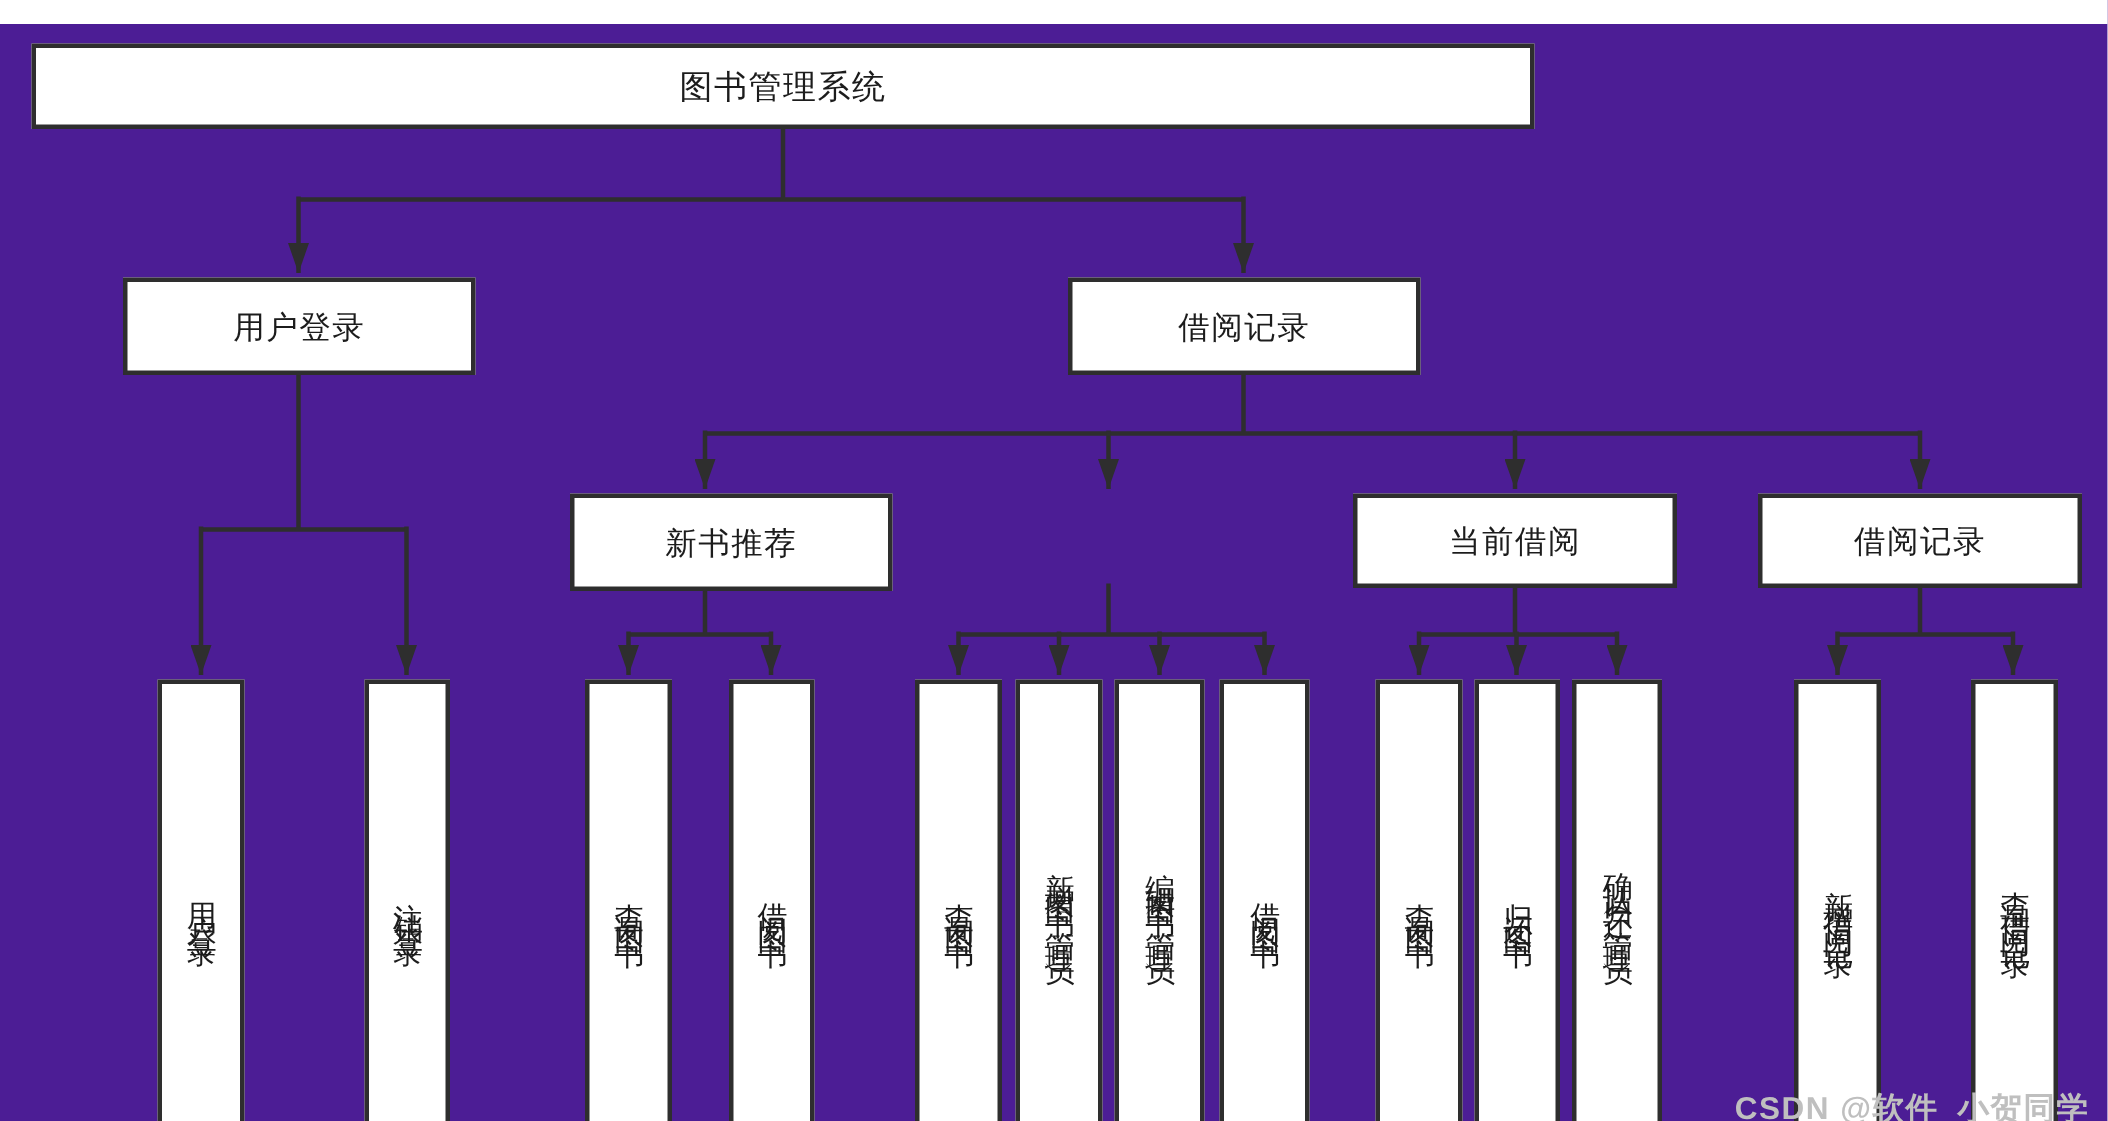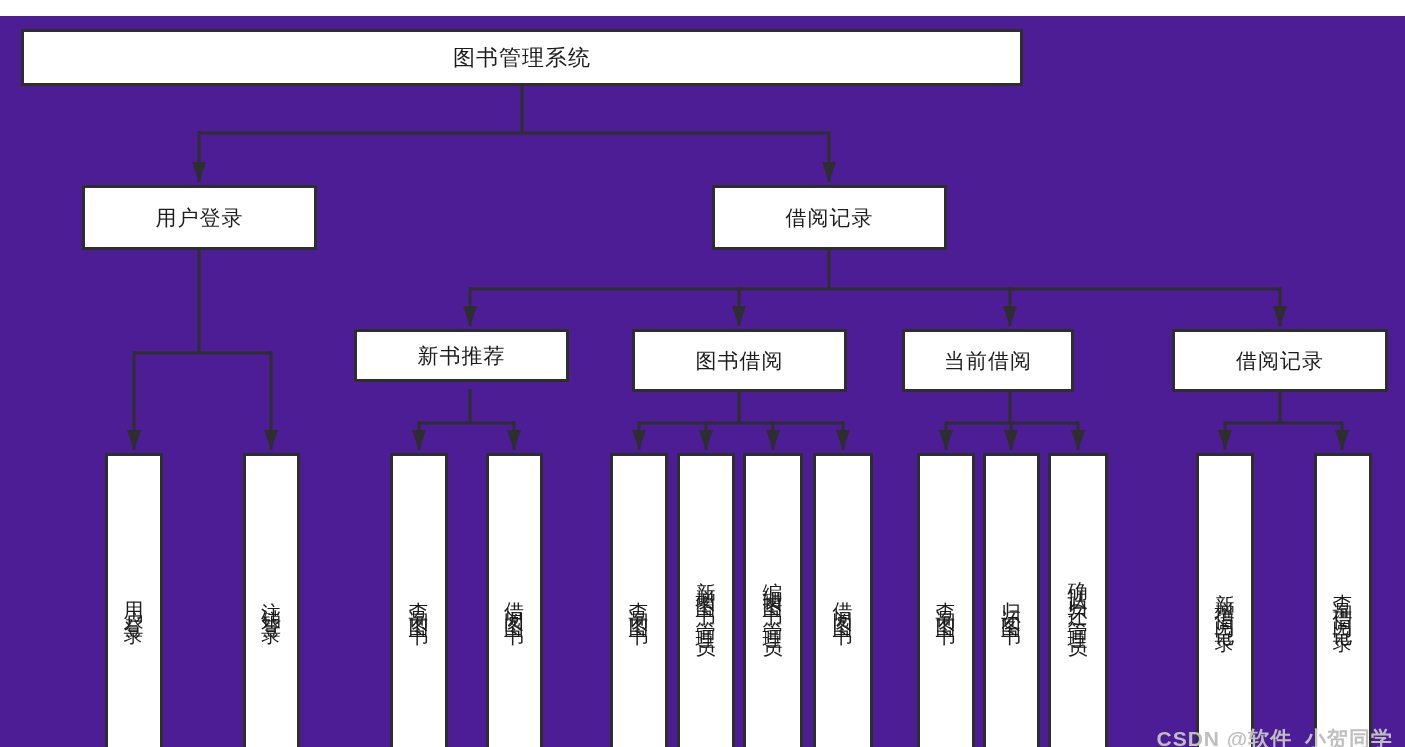--- a/index.html
+++ b/index.html
@@ -106,27 +106,24 @@
     <span>图书管理系统</span>
   </div>
 
   <div class="node h-node" style="left:82px;top:169px;width:235px;height:65px;">
     <span>用户登录</span>
   </div>
   <div class="node h-node" style="left:712px;top:169px;width:235px;height:65px;">
     <span>借阅记录</span>
   </div>
 
-  <div class="node h-node" style="left:354px;top:313px;width:215px;height:53px;">
+  <div class="node h-node" style="left:380px;top:313px;width:215px;height:65px;">
     <span>新书推荐</span>
   </div>
-  <div class="node h-node" style="left:632px;top:313px;width:215px;height:63px;">
-    <span>图书借阅</span>
-  </div>
-  <div class="node h-node" style="left:902px;top:313px;width:172px;height:63px;">
+  <div class="node h-node" style="left:902px;top:313px;width:216px;height:63px;">
     <span>当前借阅</span>
   </div>
   <div class="node h-node" style="left:1172px;top:313px;width:216px;height:63px;">
     <span>借阅记录</span>
   </div>
 
   <div class="node v-node" style="left:105px;top:437px;width:58px;height:298px;">
     <span>用户登录</span>
   </div>
   <div class="node v-node" style="left:243px;top:437px;width:57px;height:298px;">

